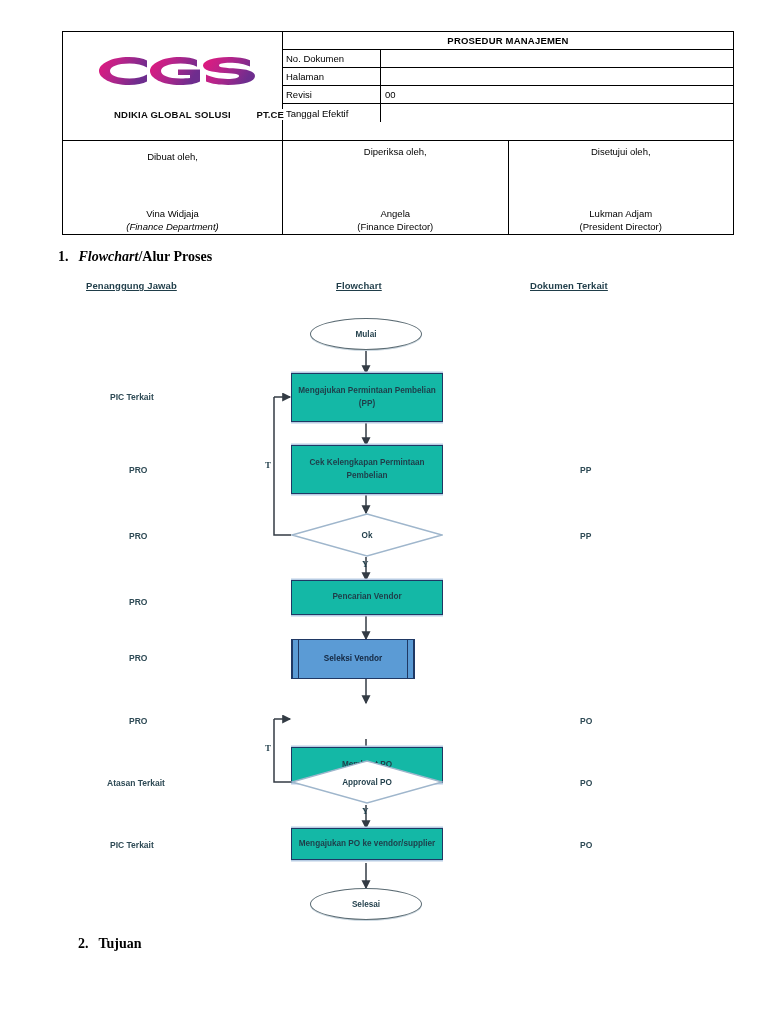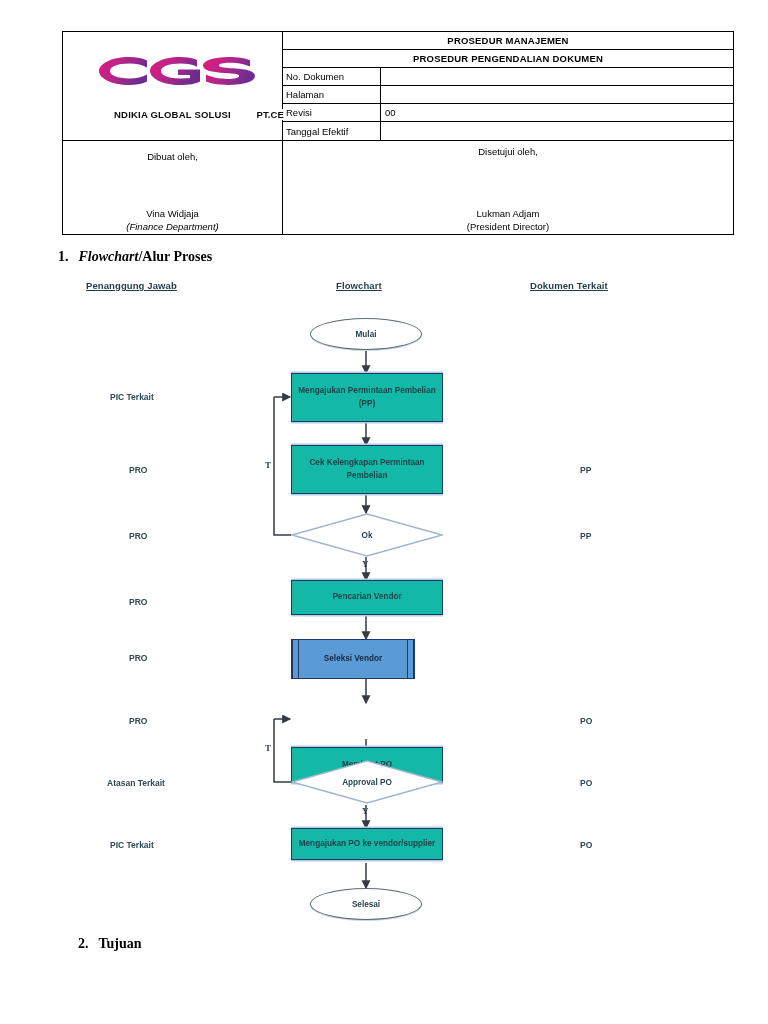--- a/index.html
+++ b/index.html
@@ -319,21 +319,20 @@
                        C134 17.7 138 16.8 144.5 16.8 C152.5 16.8 160 18.2 165 20.6 Z"></path>
             </g>
           </svg>
         </div>
         <div class="company-sub">NDIKIA GLOBAL SOLUSI</div>
         <div class="pt-ce">PT.CE</div>
       </div>
 
       <div class="right-block">
         <div class="title-row">PROSEDUR MANAJEMEN</div>
-        <div class="title-row">PROSEDUR PENGENDALIAN DOKUMEN</div>
 
         <div class="meta-row">
           <div class="meta-label">No. Dokumen</div>
         </div>
         <div class="meta-row">
           <div class="meta-label">Halaman</div>
           <div class="meta-value"></div>
         </div>
         <div class="meta-row">
           <div class="meta-label">Revisi</div>
@@ -346,20 +345,25 @@
       </div>
     </div>
 
     <div class="ht-bottom">
       <div class="logo-cell" style="width:220px;height:94px;border-right:1.5px solid #000;padding-top:0">
         <div class="dibuat-head">Dibuat oleh,</div>
         <div class="dibuat-name">Vina Widjaja</div>
         <div class="dibuat-role"><i>(Finance Department)</i></div>
       </div>
       <div class="sig-band" style="flex:1;height:94px">
+        <div class="sig-cell" style="border-left:0">
+          <div class="sig-head">Diperiksa oleh,</div>
+          <div class="sig-name">Angela</div>
+          <div class="sig-role">(Finance Director)</div>
+        </div>
         <div class="sig-cell">
           <div class="sig-head">Disetujui oleh,</div>
           <div class="sig-name">Lukman Adjam</div>
           <div class="sig-role">(President Director)</div>
         </div>
       </div>
     </div>
   </div>
 
   <div class="sec-heading" style="left:58px; top:249px;">

